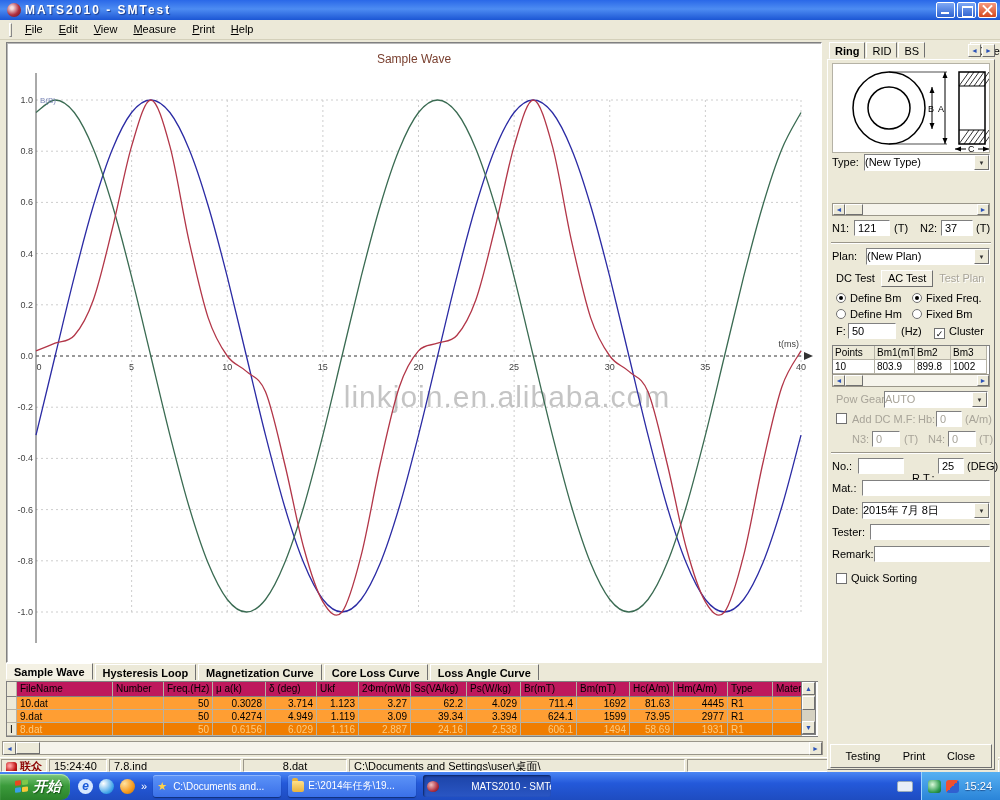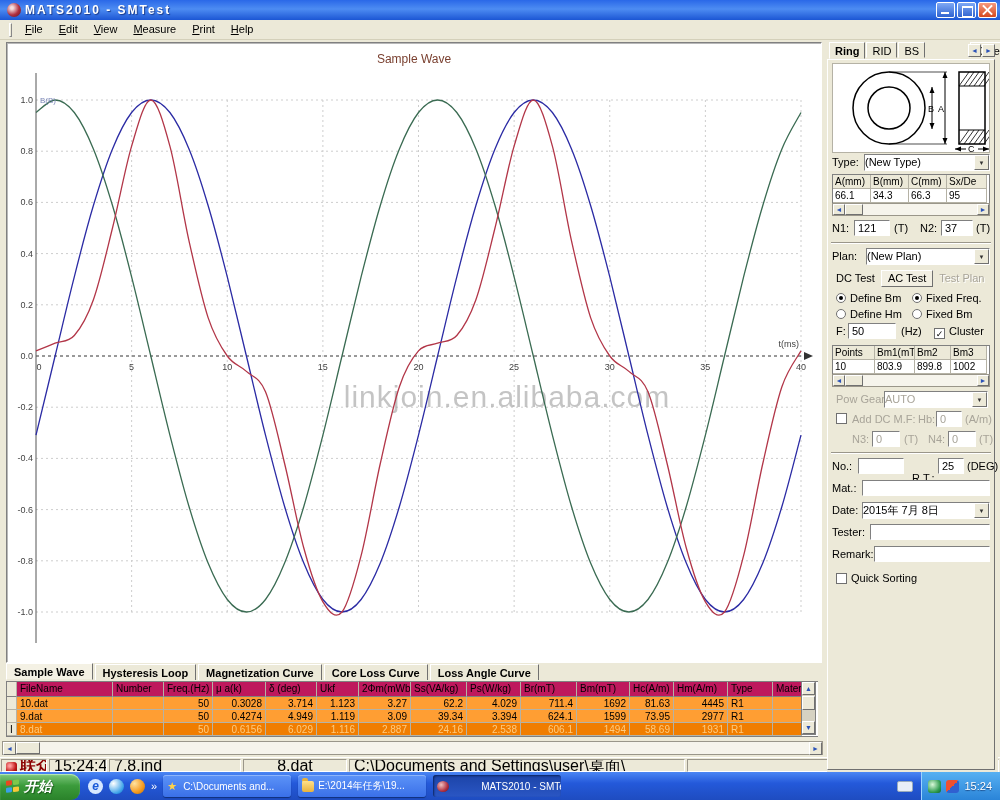--- a/index.html
+++ b/index.html
@@ -61,21 +61,21 @@
   .vthumb { position:absolute; left:0; top:14px; width:13px; height:14px; background:#ece9d8;
     border:1px solid; border-color:#fff #707070 #707070 #fff; }
 
   
   .hscroll { position:absolute; left:2px; top:741px; width:821px; height:14px; background:#f6f4ec;
     border:1px solid #9a968a; display:flex; }
   .hthumb { width:24px; height:12px; background:#ece9d8; border:1px solid; border-color:#fff #707070 #707070 #fff; }
   .statusbar { position:absolute; left:0; top:757px; width:1000px; height:15px; background:#ece9d8;
     display:flex; align-items:stretch; border-top:1px solid #fff; }
   .sfield { border:1px solid; border-color:#9a968a #fff #fff #9a968a; margin:1px 1px 0 1px;
-    padding:0 4px; line-height:12px; font-size:16px; white-space:nowrap; overflow:hidden; }
+    padding:0 4px; line-height:12px; font-size:11px; white-space:nowrap; overflow:hidden; }
   .brand-logo { width:11px; height:11px; border-radius:3px; margin:1px 3px 0 0;
     background:radial-gradient(circle at 35% 35%, #ff9a9a 10%, #c01818 60%, #700); display:inline-block; vertical-align:middle; }
   .brand-text { color:#8b0000; font-weight:bold; }
 
   
   .right-panel { position:absolute; left:827px; top:40px; width:171px; height:732px; background:#ece9d8; }
   .rp-tabs { position:absolute; left:2px; top:2px; height:17px; display:flex; }
   .rp-tab { padding:2px 5px 0; height:16px; border:1px solid; border-color:#fff #707070 transparent #fff;
     background:#ece9d8; margin-right:1px; white-space:nowrap; overflow:hidden; }
   .rp-tab.sel { height:17px; font-weight:bold; position:relative; z-index:2; border-bottom:1px solid #ece9d8; }
@@ -114,23 +114,23 @@
   .dis, .dis .lbl { color:#a8a499; }
   .dis .fld,.dis .dd { color:#a8a499; background:#fff; }
   .groove { height:2px; border-top:1px solid #9a968a; border-bottom:1px solid #fff; left:3px; right:3px; }
   .action-strip { left:2px; top:684px; width:162px; height:24px; border:1px solid;
     border-color:#fff #707070 #707070 #fff; background:#ece9d8; }
   .act-btn { position:absolute; top:3px; height:17px; line-height:17px; text-align:center; }
 
   
   .taskbar { position:absolute; left:0; top:772px; width:1000px; height:28px;
     background:linear-gradient(#4a86f4,#2459da 40%,#1e4cc0); display:flex; align-items:center; }
-  .start-btn { width:80px; height:26px; margin-top:1px; border-radius:0 9px 9px 0;
+  .start-btn { width:70px; height:26px; margin-top:1px; border-radius:0 9px 9px 0;
     background:linear-gradient(#7ec87e,#3b9b3b 45%,#2a822a); display:flex; align-items:center;
-    padding-left:6px; box-shadow:inset 0 1px 1px #b8e8b8; flex:none; }
+    padding-left:6px; box-shadow:inset 0 1px 1px #b8e8b8; flex:none;justify-content:center; }
   .flag { width:14px; height:13px; display:grid; grid-template-columns:6px 6px; grid-gap:1px;
     transform:skewY(-6deg); margin-right:4px; }
   .flag span { height:5px; border-radius:1px; }
   .start-text { color:#fff; font-weight:bold; font-style:italic; font-size:14px; text-shadow:1px 1px 1px #1a5a1a; }
   .ql { display:flex; align-items:center; margin-left:8px; flex:none; }
   .ql-icon { width:15px; height:15px; border-radius:3px; margin-right:6px; }
   .ie { background:#d7e8ff; color:#1a5ad8; font-weight:bold; font-style:italic; font-size:12px;
     line-height:14px; text-align:center; border-radius:50%; }
   .msn { background:radial-gradient(circle at 30% 30%, #fff, #38a0e8 70%, #1060a8); border-radius:50%; }
   .orange { background:radial-gradient(circle at 30% 30%, #ffe2a0, #f59a1e 60%, #b86a00); border-radius:50%; }
@@ -356,34 +356,20 @@
           <line x1="126" y1="22" x2="152" y2="22" stroke="#000"></line>
           <line x1="126" y1="66" x2="152" y2="66" stroke="#000"></line>
           <path d="M122,85 l6,-2.5 0,5 Z M156,85 l-6,-2.5 0,5 Z" fill="#000"></path>
           <line x1="122" y1="85" x2="133" y2="85" stroke="#000"></line>
           <line x1="145" y1="85" x2="156" y2="85" stroke="#000"></line>
           <text x="135" y="88" font-size="9">C</text>
         </svg>
     </div>
     <div style="left:4px;top:94px" class="lbl">Type:</div>
     <div class="dd" style="left:36px;top:94px;width:126px"><span>(New Type)</span><span class="dda"></span></div>
-    <div class="minitable" id="dims-table" style="left:4px;top:114px;width:158px">
-        <div class="mtrow mthead">
-          <div class="mtcell" style="width: 38px;">A(mm)</div>
-          <div class="mtcell" style="width: 38px;">B(mm)</div>
-          <div class="mtcell" style="width: 38px;">C(mm)</div>
-          <div class="mtcell" style="width: 40px;">Sx/De</div>
-        </div>
-        <div class="mtrow">
-          <div class="mtcell" style="width: 38px;">66.1</div>
-          <div class="mtcell" style="width: 38px;">34.3</div>
-          <div class="mtcell" style="width: 38px;">66.3</div>
-          <div class="mtcell" style="width: 40px;">95</div>
-        </div>
-      </div>
     <div class="mscroll" style="left:4px;top:143px;width:158px">
       <div class="sb-btn">◄</div>
         <div class="mthumb"></div>
         <div style="flex:1"></div>
         <div class="sb-btn">►</div>
     </div>
     <div class="lbl" style="left:4px;top:160px">N1:</div>
     <div class="fld" style="left:26px;top:160px;width:36px">121</div>
     <div class="lbl" style="left:66px;top:160px">(T)</div>
     <div class="lbl" style="left:92px;top:160px">N2:</div>
@@ -441,20 +427,25 @@
     <div class="lbl" style="left:139px;top:398px">(DEG)</div>
     <div class="lbl" style="left:4px;top:420px">Mat.:</div>
     <div class="fld" style="left:34px;top:420px;width:128px"></div>
     <div class="lbl" style="left:4px;top:442px">Date:</div>
     <div class="dd" style="left:34px;top:442px;width:128px"><span>2015年 7月 8日</span><span class="dda"></span></div>
     <div class="lbl" style="left:4px;top:464px">Tester:</div>
     <div class="fld" style="left:42px;top:464px;width:120px"></div>
     <div class="lbl" style="left:4px;top:486px">Remark:</div>
     <div class="fld" style="left:46px;top:486px;width:116px"></div>
     <div style="left:8px;top:510px"><span class="cb"></span><span class="lbl">Quick Sorting</span></div>
+    <div class="action-strip" id="action-strip">
+        <div class="act-btn" style="left: 6px; width: 52px;">Testing</div>
+        <div class="act-btn" style="left: 62px; width: 42px;">Print</div>
+        <div class="act-btn" style="left: 106px; width: 48px;">Close</div>
+      </div>
   </div>
 </div>
 
 <div class="taskbar">
   <div class="start-btn">
     <div class="flag">
       <span style="background:#e84820"></span>
         <span style="background:#7ec84a"></span>
       <span style="background:#38a0e8"></span>
         <span style="background:#f8c838"></span>

